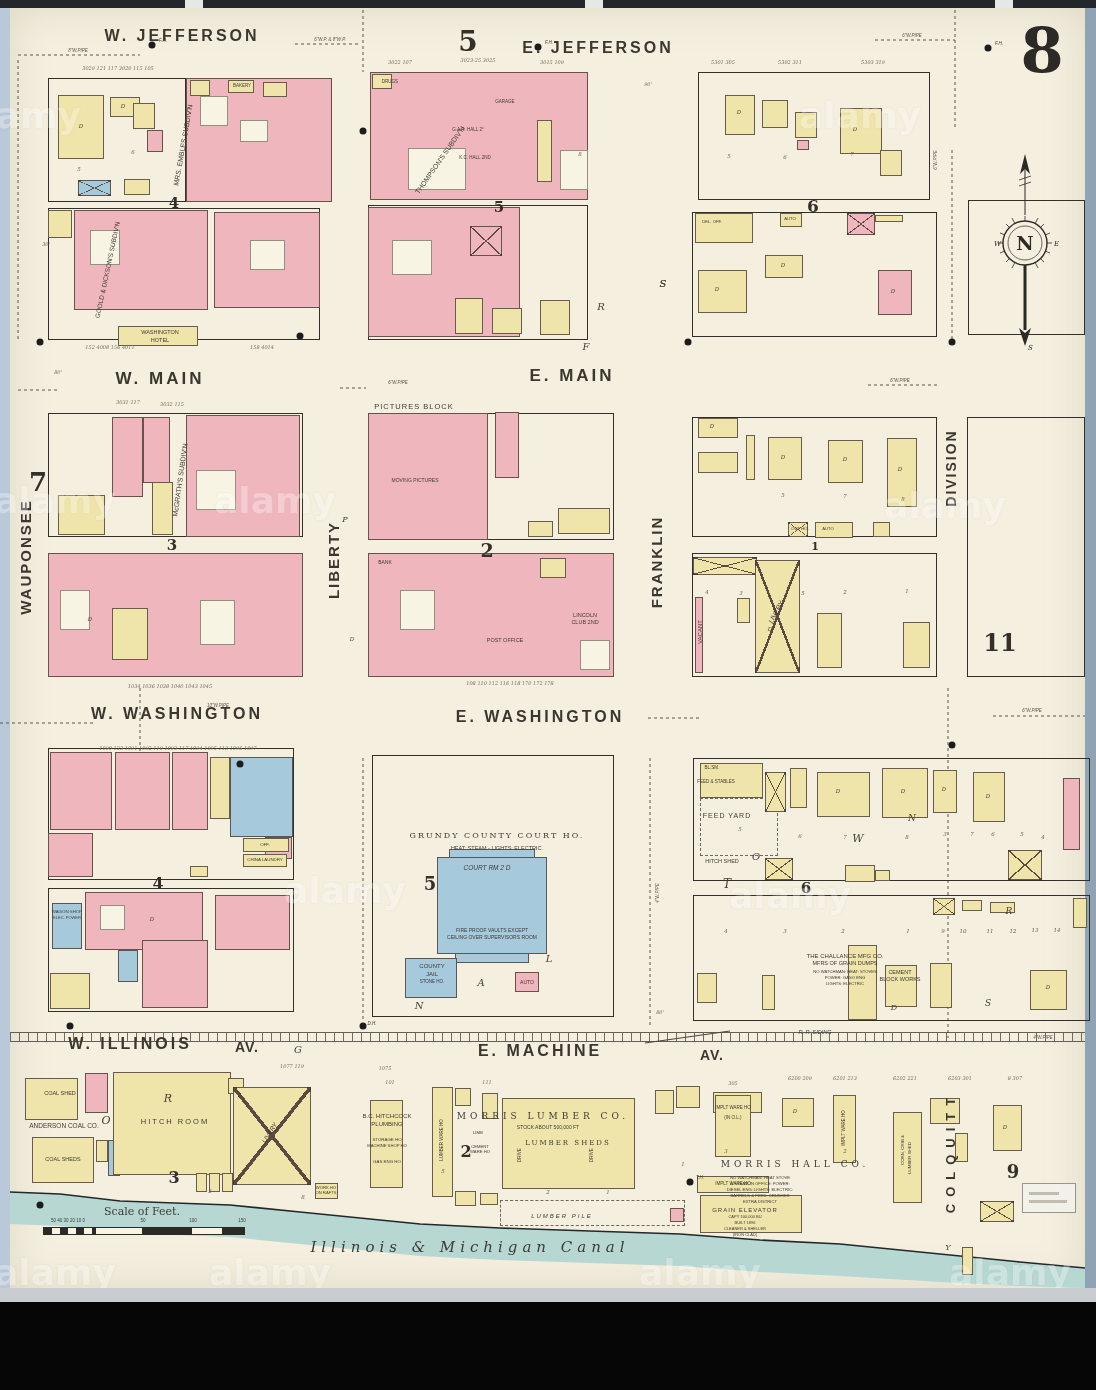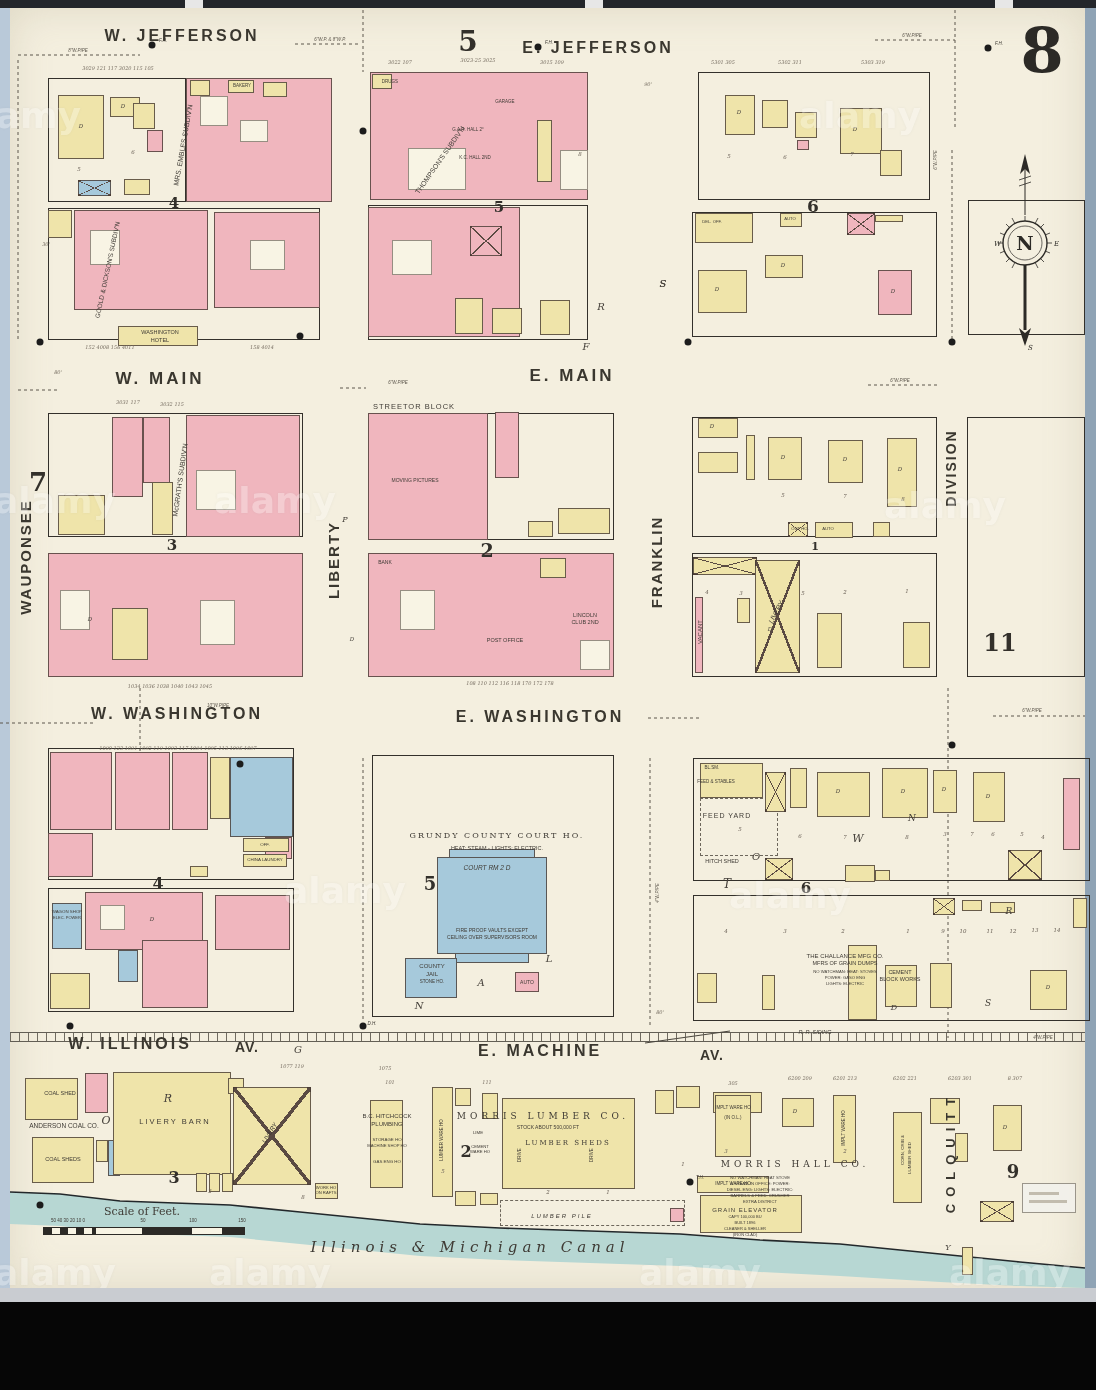--- a/index.html
+++ b/index.html
@@ -394,21 +394,21 @@
       <div class="lbl an" style="left: 1015px; top: 1078px; font-size: 5px;">8 307</div>
       <div class="lbl an" style="left: 170px; top: 686px; font-size: 5px;">1034   1036   1038   1040   1043   1045</div>
       <div class="lbl an" style="left: 648px; top: 84px; font-size: 5px;">90'</div>
       <div class="lbl an" style="left: 58px; top: 372px; font-size: 5px;">80'</div>
       <div class="lbl an" style="left: 660px; top: 1012px; font-size: 5px;">80'</div>
       <div class="lbl an" style="left: 46px; top: 244px; font-size: 5px;">30'</div>
       <div class="lbl " style="left: 183px; top: 145px; font-size: 7px; transform: translate(-50%, -50%) rotate(-80deg);">MRS. EMBLES SUBDIV'N</div>
       <div class="lbl " style="left: 440px; top: 160px; font-size: 7px; transform: translate(-50%, -50%) rotate(-55deg);">THOMPSON'S SUBDIV'N</div>
       <div class="lbl " style="left: 180px; top: 480px; font-size: 7px; transform: translate(-50%, -50%) rotate(-82deg);">McGRATH'S SUBDIV'N</div>
       <div class="lbl " style="left: 108px; top: 270px; font-size: 6.5px; transform: translate(-50%, -50%) rotate(-78deg);">GOOLD &amp; DICKSON'S SUBDIV'N</div>
-      <div class="lbl " style="left: 414px; top: 407px; font-size: 7.5px; letter-spacing: 1px;">STREETOR BLOCK</div>
+      <div class="lbl " style="left: 414px; top: 407px; font-size: 7.5px; letter-spacing: 1px;">PICTURES BLOCK</div>
       <div class="lbl " style="left: 160px; top: 333px; font-size: 5.5px;">WASHINGTON</div>
       <div class="lbl " style="left: 160px; top: 341px; font-size: 5.5px;">HOTEL</div>
       <div class="lbl  sf" style="left: 497px; top: 836px; font-size: 8px; letter-spacing: 2px;">GRUNDY  COUNTY  COURT  HO.</div>
       <div class="lbl " style="left: 497px; top: 849px; font-size: 5.5px;">HEAT: STEAM - LIGHTS: ELECTRIC.</div>
       <div class="lbl  it" style="left: 487px; top: 868px; font-size: 6.5px;">COURT RM 2 D</div>
       <div class="lbl " style="left: 492px; top: 930px; font-size: 5px;">FIRE PROOF VAULTS EXCEPT</div>
       <div class="lbl " style="left: 492px; top: 937px; font-size: 5px;">CEILING OVER SUPERVISORS ROOM</div>
       <div class="lbl " style="left: 432px; top: 966px; font-size: 6px;">COUNTY</div>
       <div class="lbl " style="left: 432px; top: 974px; font-size: 6px;">JAIL</div>
       <div class="lbl " style="left: 432px; top: 982px; font-size: 4.5px;">STONE HO.</div>
@@ -432,21 +432,21 @@
       <div class="lbl " style="left: 845px; top: 956px; font-size: 6px;">THE CHALLANCE MFG CO.</div>
       <div class="lbl " style="left: 845px; top: 964px; font-size: 5.5px;">MFRS OF GRAIN DUMPS</div>
       <div class="lbl " style="left: 845px; top: 972px; font-size: 4.2px;">NO WATCHMAN: HEAT: STOVES</div>
       <div class="lbl " style="left: 845px; top: 978px; font-size: 4.2px;">POWER: GASO ENG</div>
       <div class="lbl " style="left: 845px; top: 984px; font-size: 4.2px;">LIGHTS: ELECTRIC</div>
       <div class="lbl " style="left: 900px; top: 973px; font-size: 5.5px;">CEMENT</div>
       <div class="lbl " style="left: 900px; top: 980px; font-size: 5.5px;">BLOCK WORKS</div>
       <div class="lbl " style="left: 64px; top: 1126px; font-size: 6.5px;">ANDERSON COAL CO.</div>
       <div class="lbl " style="left: 60px; top: 1094px; font-size: 5.5px;">COAL SHED</div>
       <div class="lbl " style="left: 63px; top: 1160px; font-size: 5.5px;">COAL SHEDS</div>
-      <div class="lbl " style="left: 175px; top: 1122px; font-size: 7.5px; letter-spacing: 2px;">LIVERY  BARN</div>
+      <div class="lbl " style="left: 175px; top: 1122px; font-size: 7.5px; letter-spacing: 2px;">HITCH  ROOM</div>
       <div class="lbl  it" style="left: 270px; top: 1133px; font-size: 6.5px; transform: translate(-50%, -50%) rotate(-58deg);">LIVERY</div>
       <div class="lbl " style="left: 326px; top: 1188px; font-size: 4.2px;">WORK HO</div>
       <div class="lbl " style="left: 326px; top: 1193px; font-size: 4.2px;">ON RAFTS</div>
       <div class="lbl " style="left: 387px; top: 1116px; font-size: 6px;">B.C. HITCHCOCK</div>
       <div class="lbl " style="left: 387px; top: 1124px; font-size: 6px;">PLUMBING</div>
       <div class="lbl " style="left: 387px; top: 1140px; font-size: 4.4px;">STORAGE HO</div>
       <div class="lbl " style="left: 387px; top: 1146px; font-size: 4.2px;">MACHINE SHOP HO</div>
       <div class="lbl " style="left: 387px; top: 1162px; font-size: 4.4px;">GAS ENG HO</div>
       <div class="lbl " style="left: 442px; top: 1140px; font-size: 4.5px; transform: translate(-50%, -50%) rotate(-90deg);">LUMBER WARE HO</div>
       <div class="lbl  sf" style="left: 543px; top: 1116px; font-size: 9px; letter-spacing: 4px;">MORRIS    LUMBER    CO.</div>

